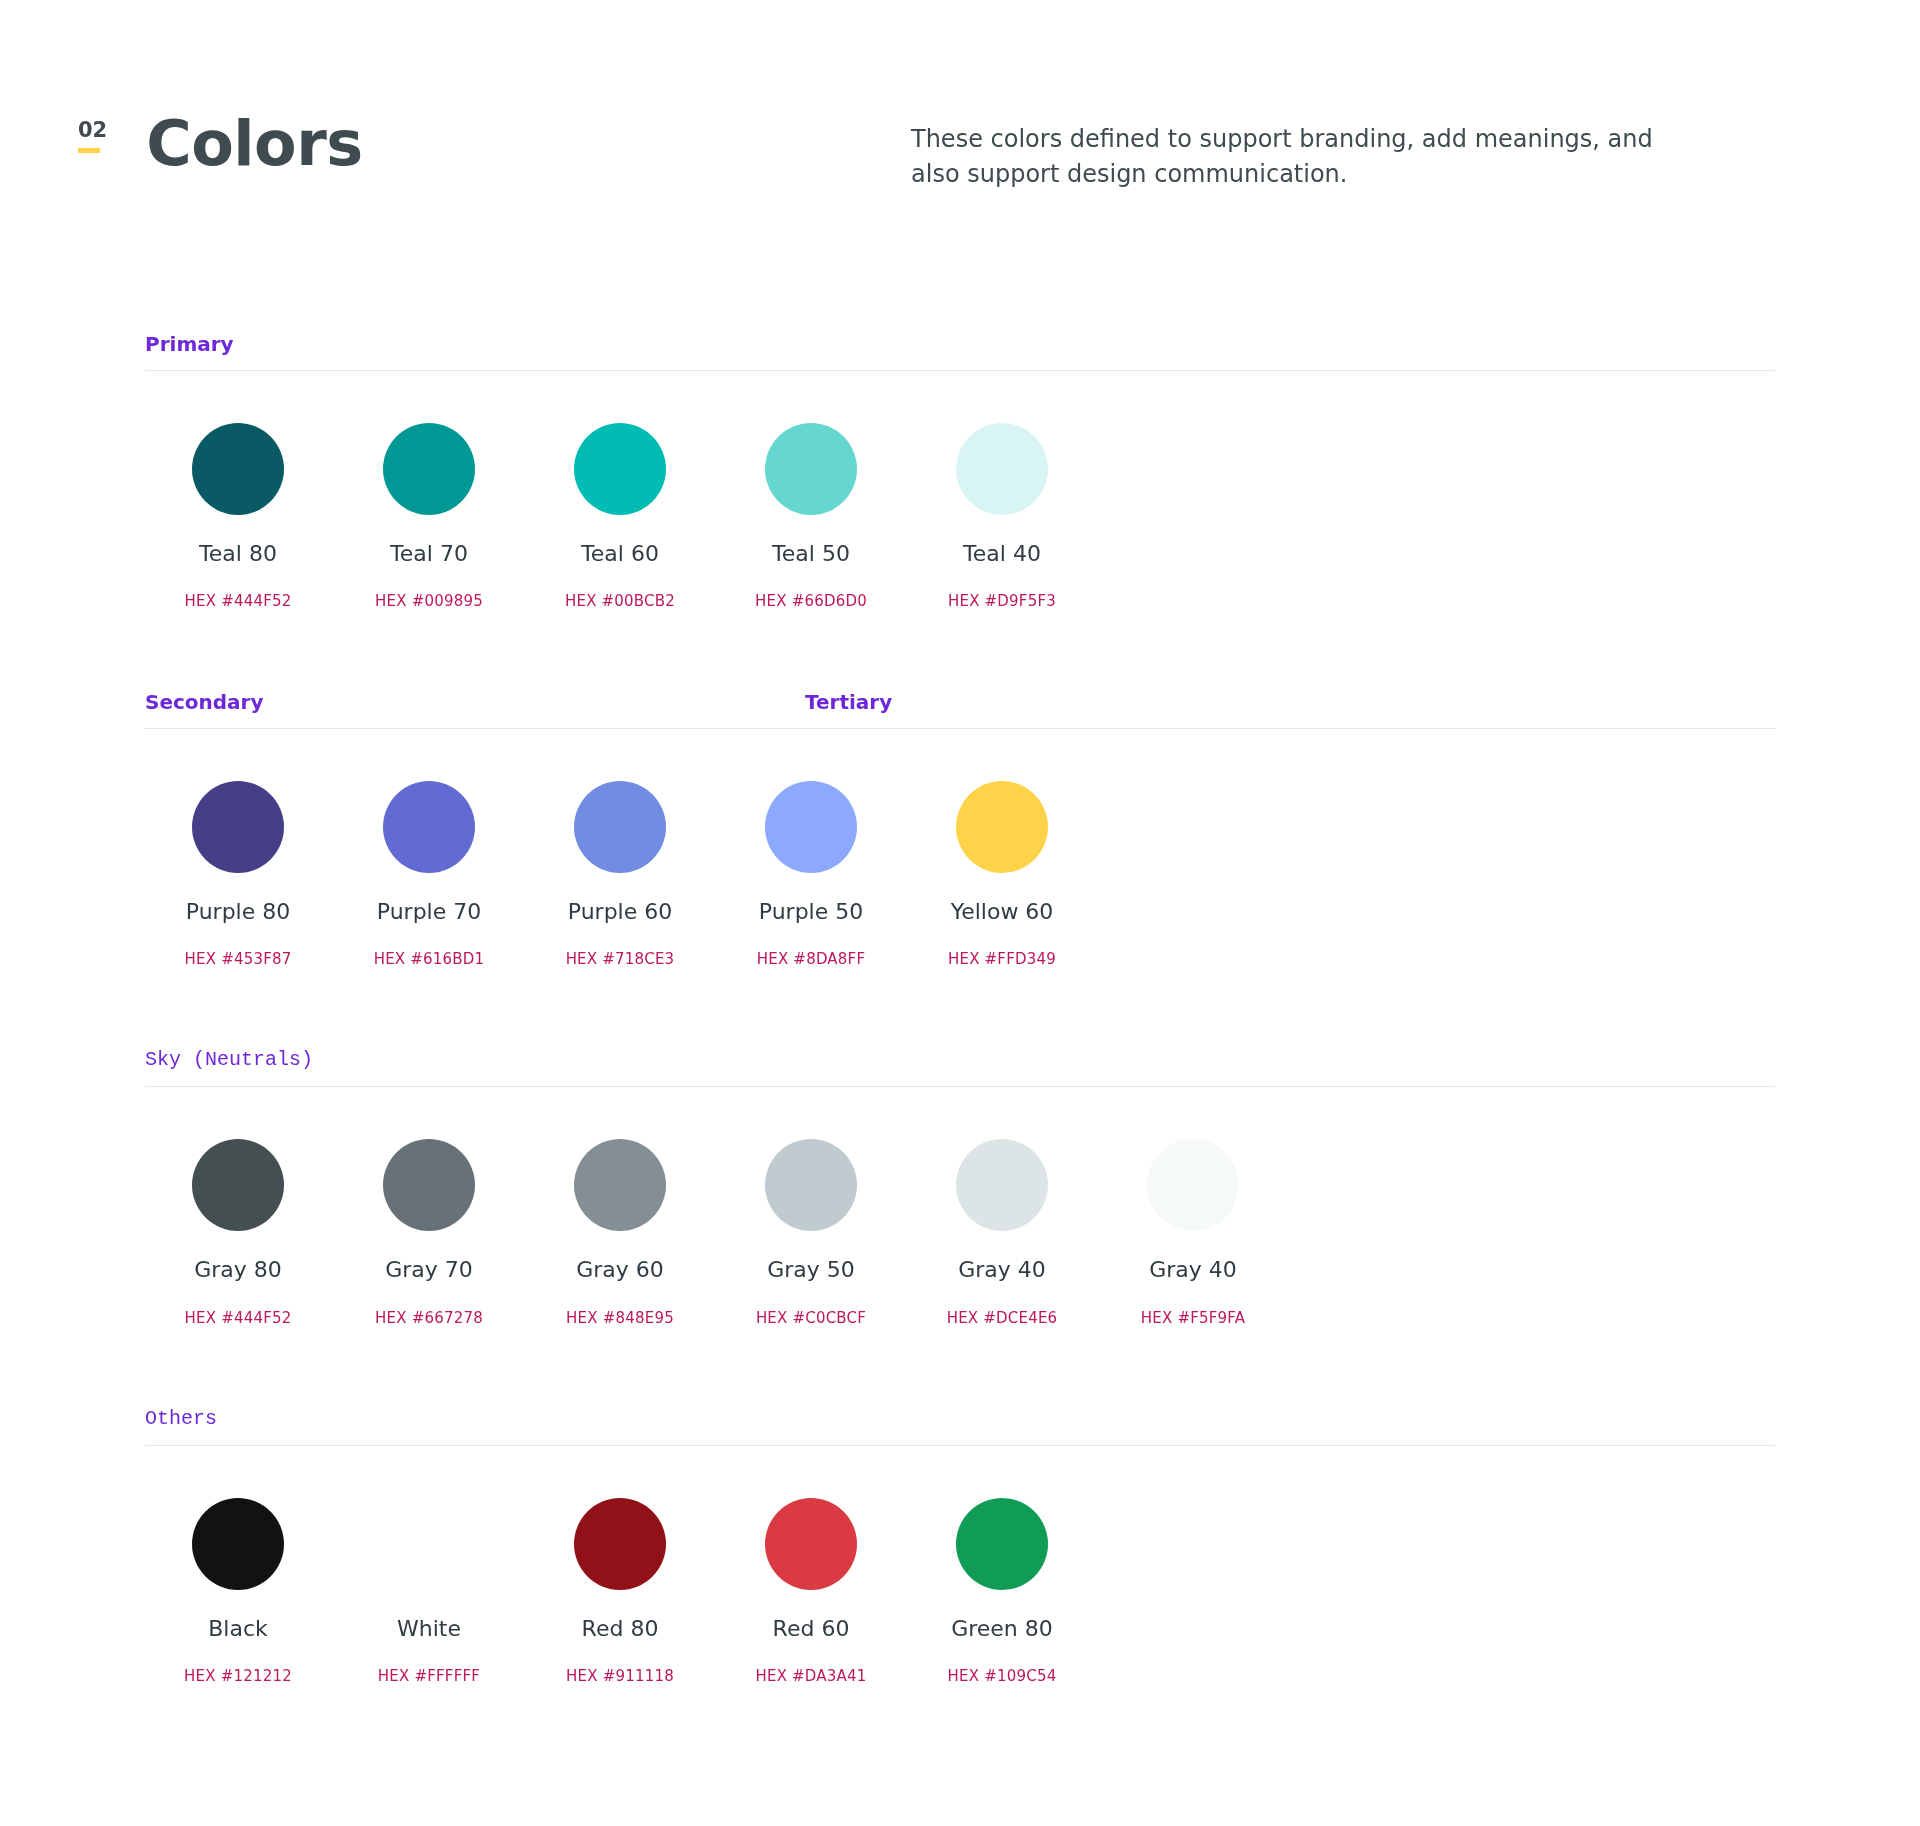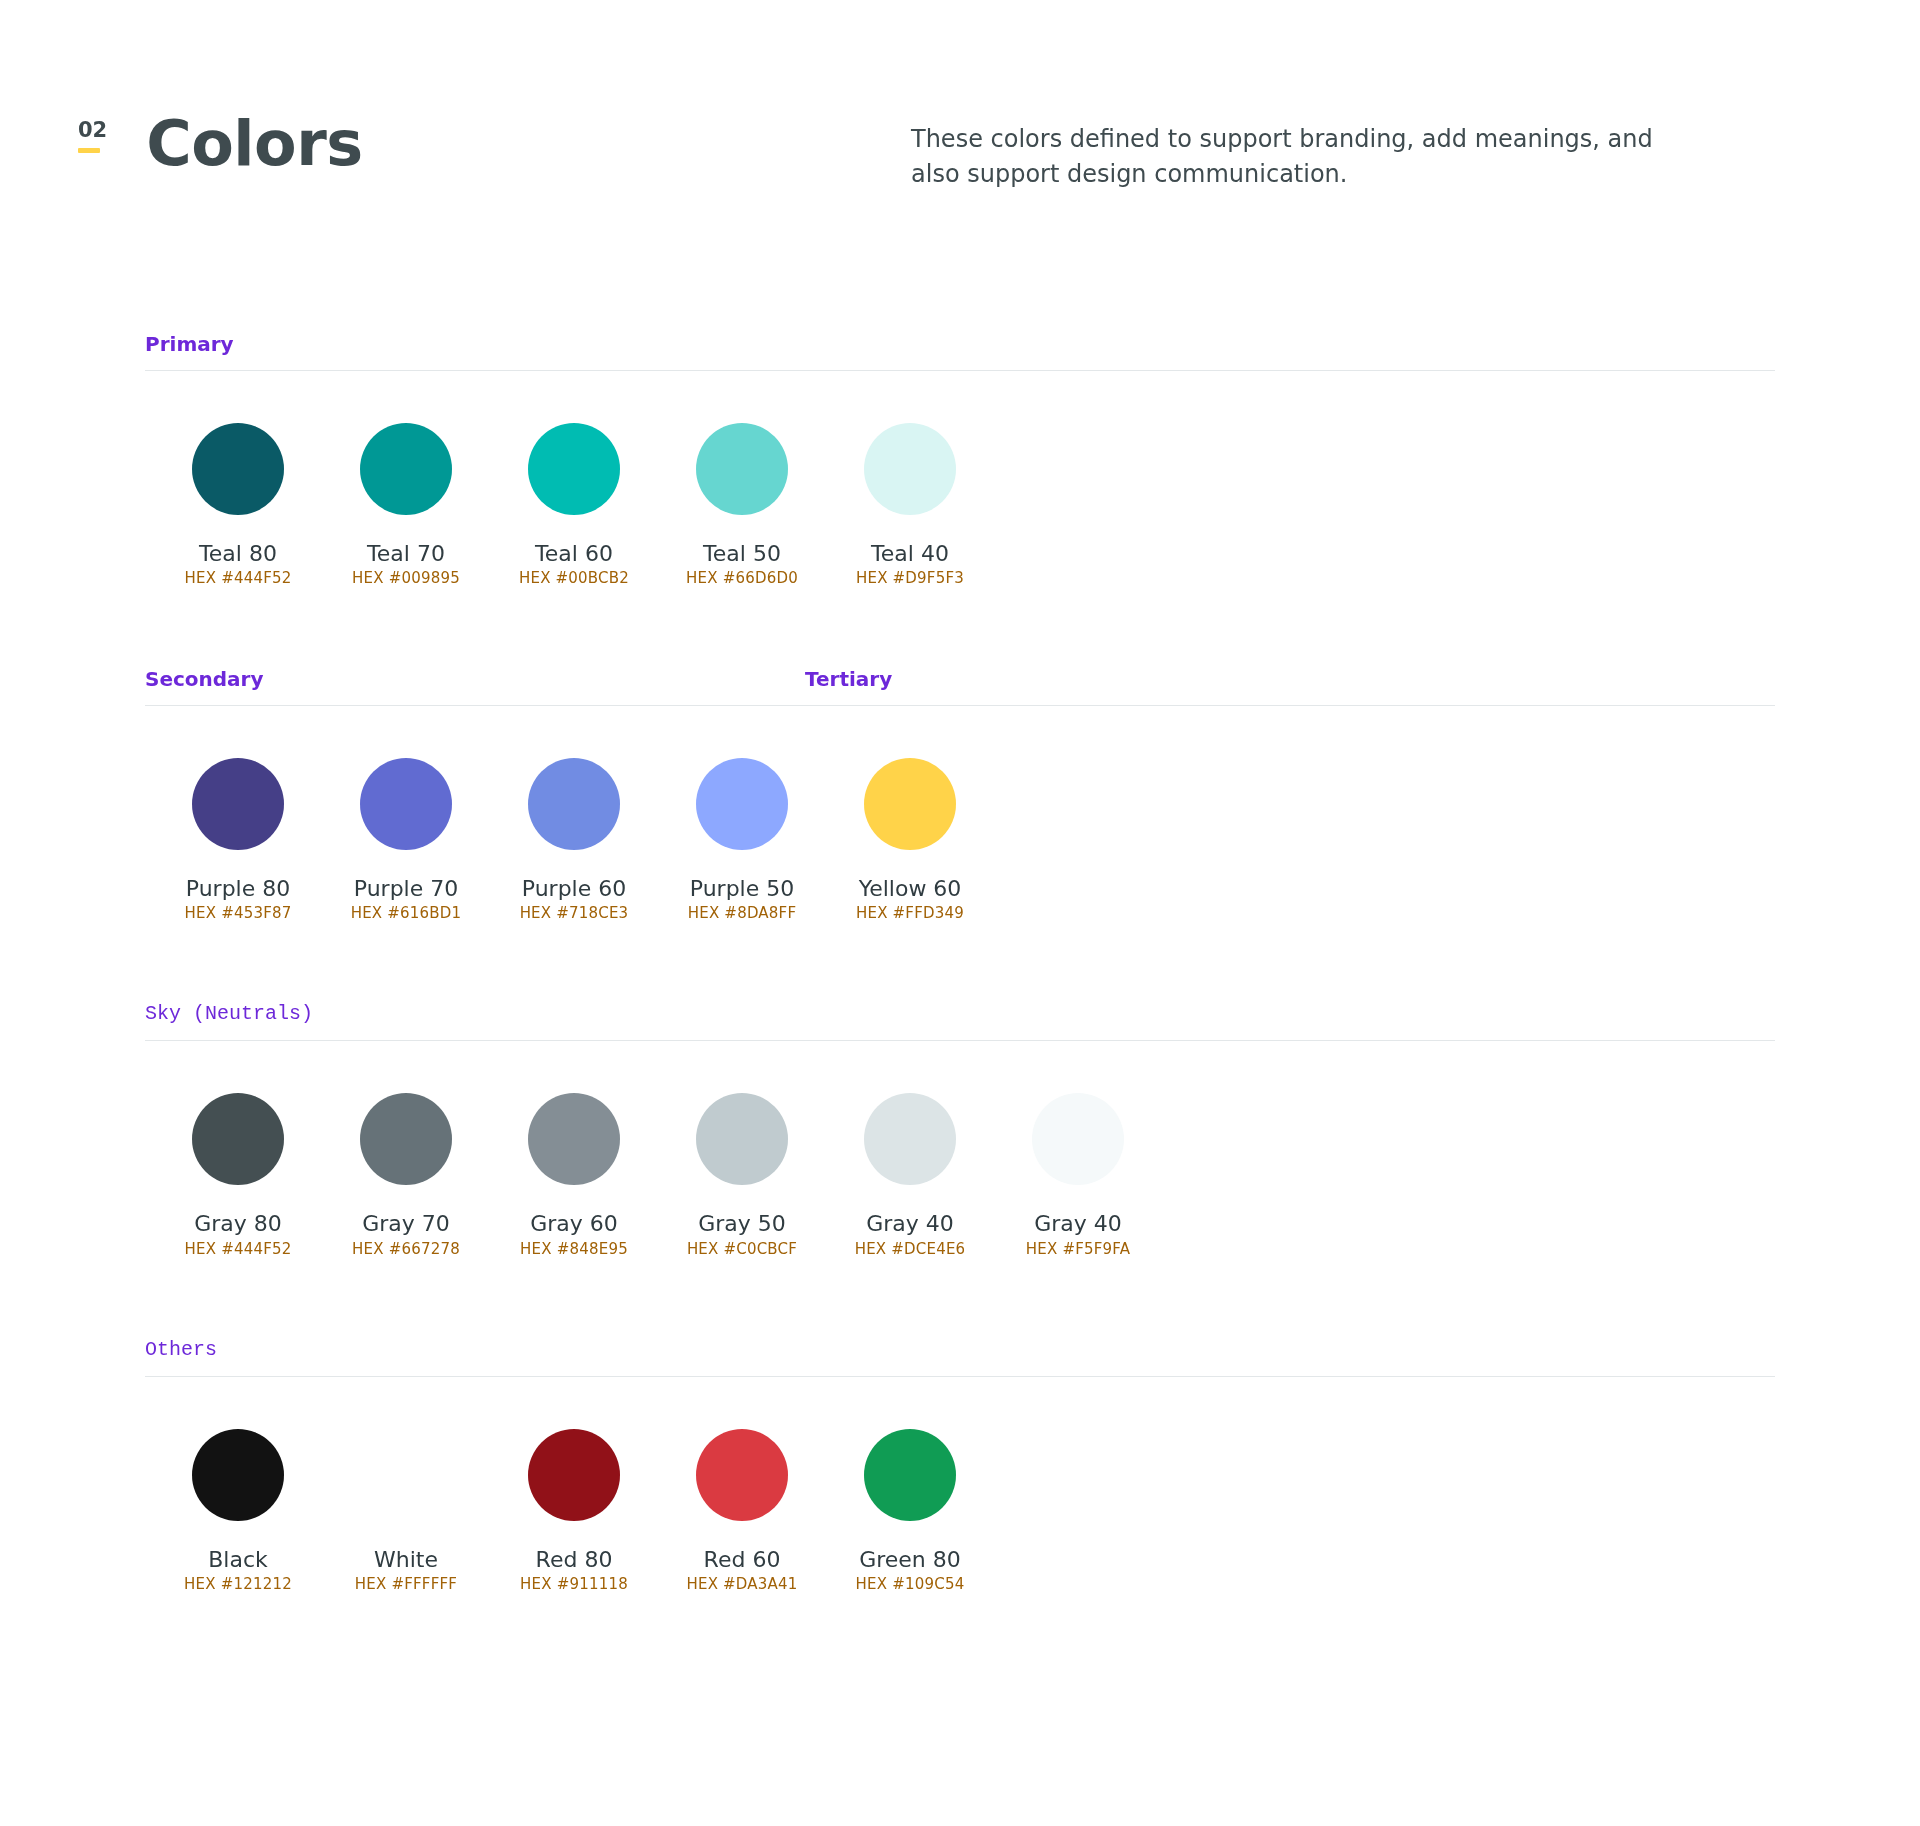--- a/index.html
+++ b/index.html
@@ -107,20 +107,21 @@
     height: 1px;
     width: 100%;
     background: #e3e7e9;
   }
 
   .swatch-row {
     display: flex;
     align-items: center;
     margin-top: 52px;
     padding-left: 9px;
+    gap: 23px;
   }
   .swatch {
     width: 168px;
     flex: 0 0 168px;
     display: flex;
     flex-direction: column;
     align-items: center;
   }
   .swatch-dot {
     width: 92px;
@@ -130,24 +131,24 @@
   .swatch-name {
     margin-top: 26px;
     font-size: 22px;
     font-weight: 400;
     color: #303c41;
     line-height: 1.2;
     text-align: center;
     white-space: nowrap;
   }
   .swatch-hex {
-    margin-top: 2px;
+    margin-top: 25px;
     font-size: 15px;
     font-weight: 400;
-    color: #a16207;
+    color: #be185d;
     letter-spacing: 0.2px;
     text-align: center;
     white-space: nowrap;
   }
 </style>
 </head>
 <body>
 
 <div class="page">
 

